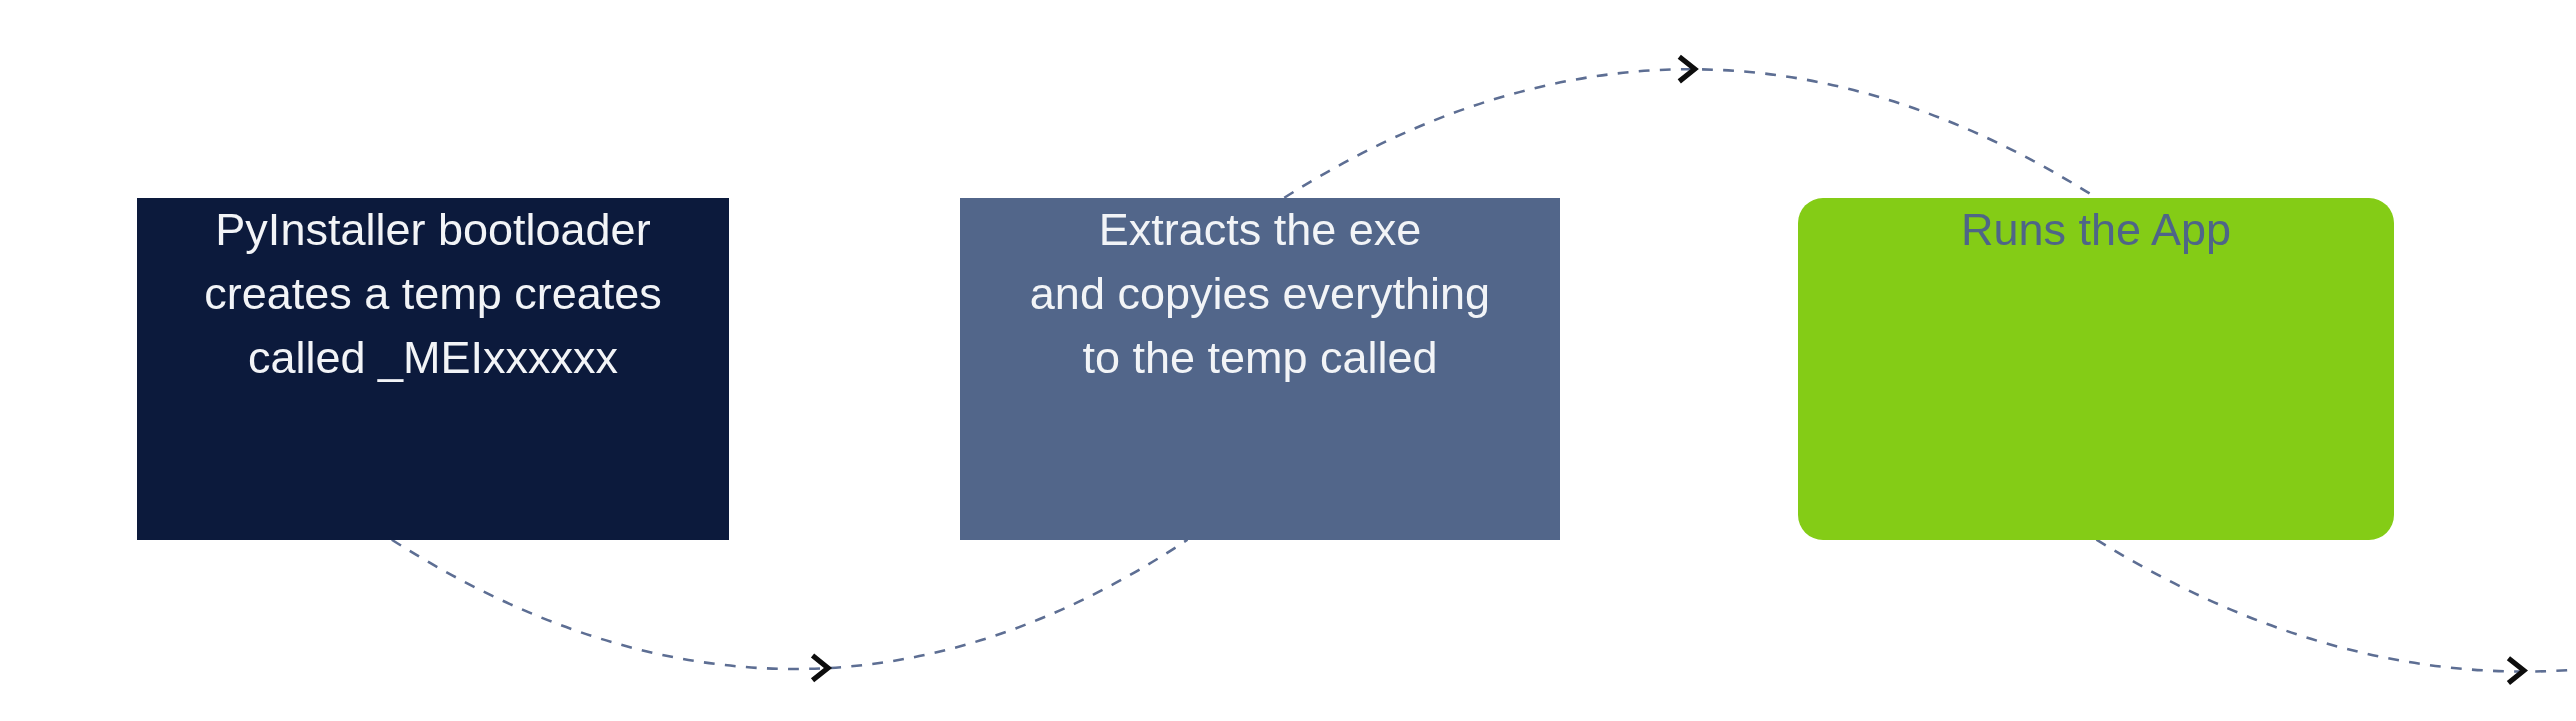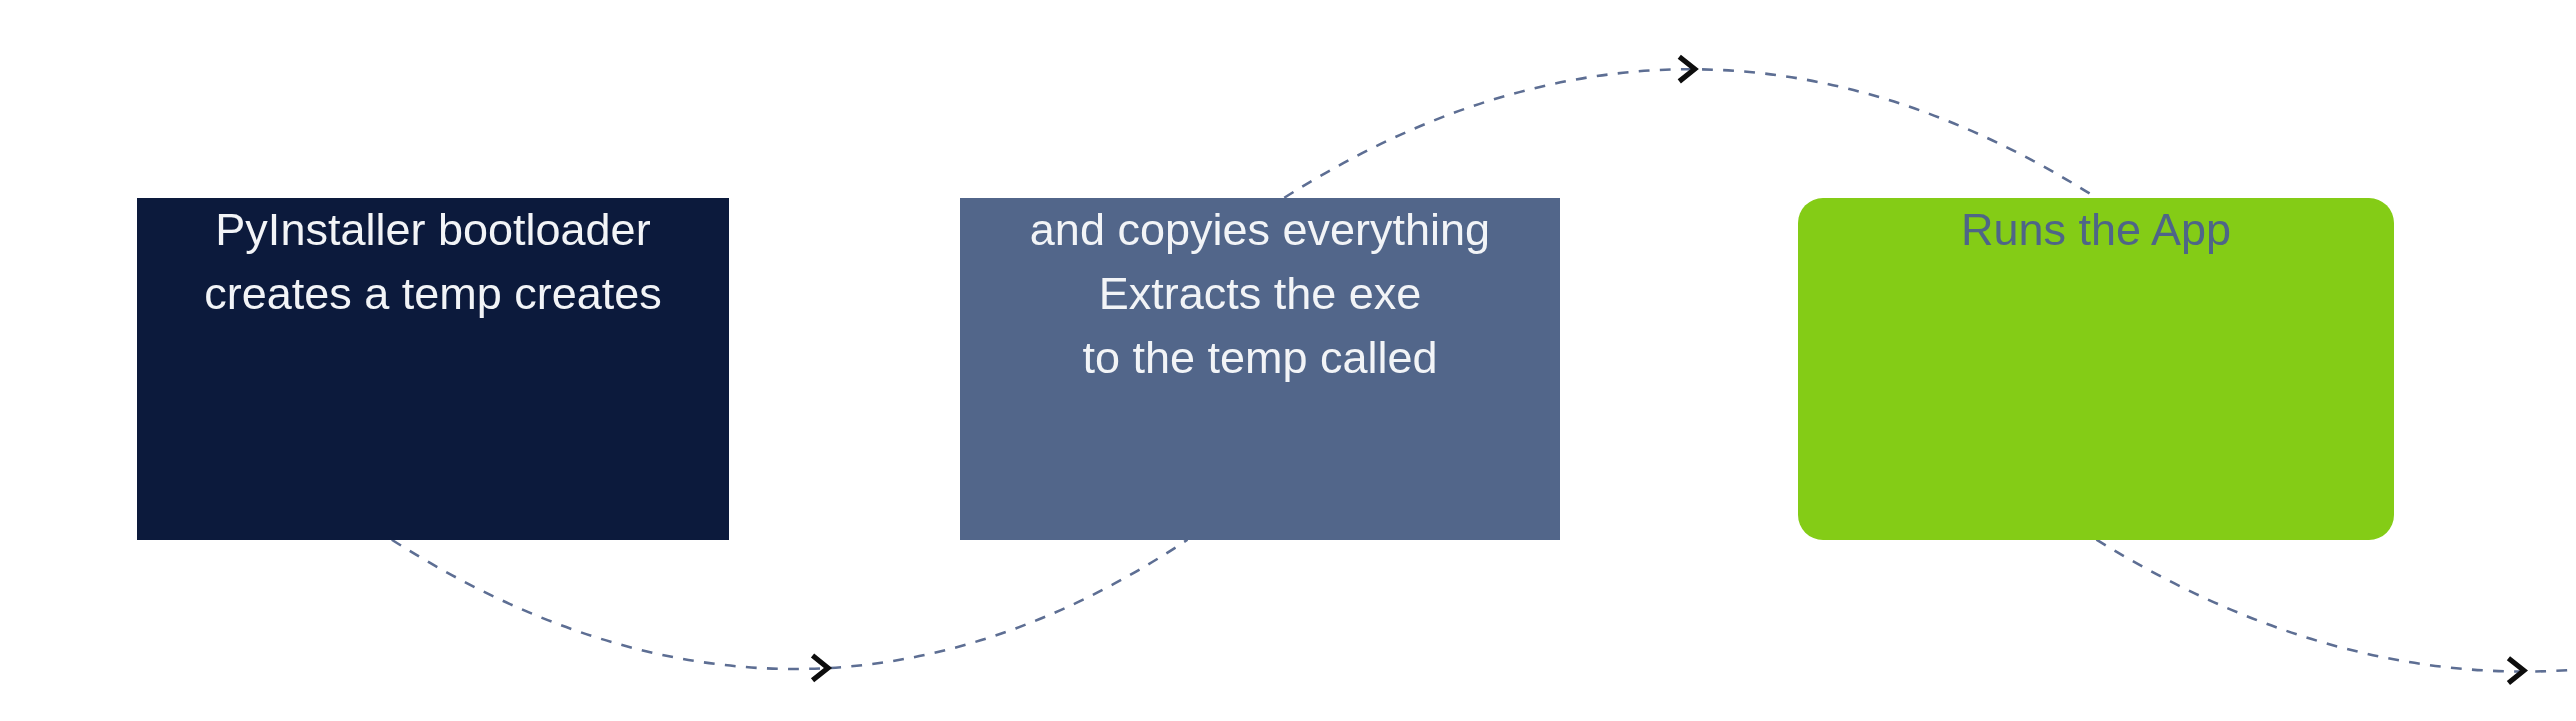--- a/index.html
+++ b/index.html
@@ -61,25 +61,26 @@
     <path class="dash-arc" d="M 2493 384 Q 3281 -115 4070 384" style="stroke: rgb(93, 110, 147);"></path>
     <path class="chevron" d="M 3260 110 L 3290 134 L 3260 158" style="stroke: rgb(13, 13, 13);"></path>
 
     <path class="dash-arc" d="M 4070 1048 Q 4900 1560 5730 1048" style="stroke: rgb(93, 110, 147);"></path>
     <path class="chevron" d="M 4870 1278 L 4900 1302 L 4870 1326" style="stroke: rgb(13, 13, 13);"></path>
   </svg>
 
   <div id="step-0" class="step-box" style="background: rgb(12, 26, 60); color: rgb(242, 244, 247);">
     <span class="line">PyInstaller bootloader</span>
     <span class="line">creates a temp creates</span>
+    <span class="line">called _MEIxxxxxx</span>
   </div>
 
   <div id="step-1" class="step-box" style="background: rgb(82, 102, 138); color: rgb(242, 244, 247);">
+    <span class="line">Extracts the exe</span>
     <span class="line">and copyies everything</span>
-    <span class="line">Extracts the exe</span>
     <span class="line">to the temp called</span>
   </div>
 
   <div id="step-2" class="step-box" style="background: #84cc16; color: rgb(78, 101, 136); border-radius: 25px;">
     <span class="line">Runs the App</span>
   </div>
 
 </div>
 
 

